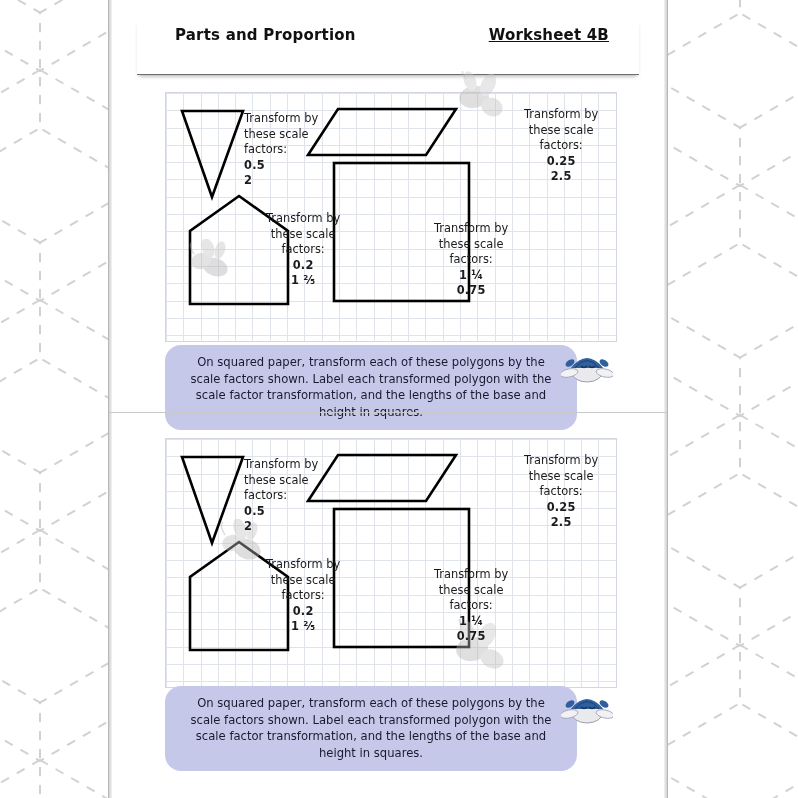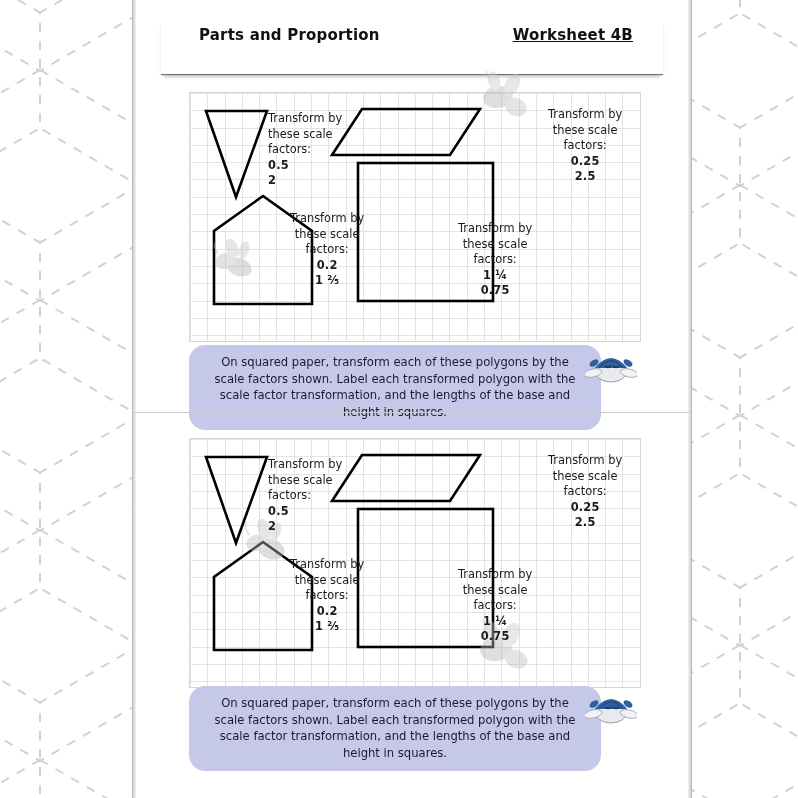--- a/index.html
+++ b/index.html
@@ -12,21 +12,21 @@
 
   #stage {
     position: relative;
     width: 798px; height: 798px;
     background: #ffffff;
   }
 
   
   .page {
     position: absolute;
-    left: 132px; top: 0px;
+    left: 108px; top: 0px;
     width: 558px; height: 798px;
     background: #ffffff;
     border-left: 1px solid #b9b9b9;
     border-right: 1px solid #b9b9b9;
     box-shadow: 0 0 0 0 transparent;
     overflow: hidden;
   }
   .page-edge-l, .page-edge-r {
     position: absolute; top: 0; width: 3px; height: 798px;
     background: linear-gradient(to right, #cfcfcf, #f4f4f4);

